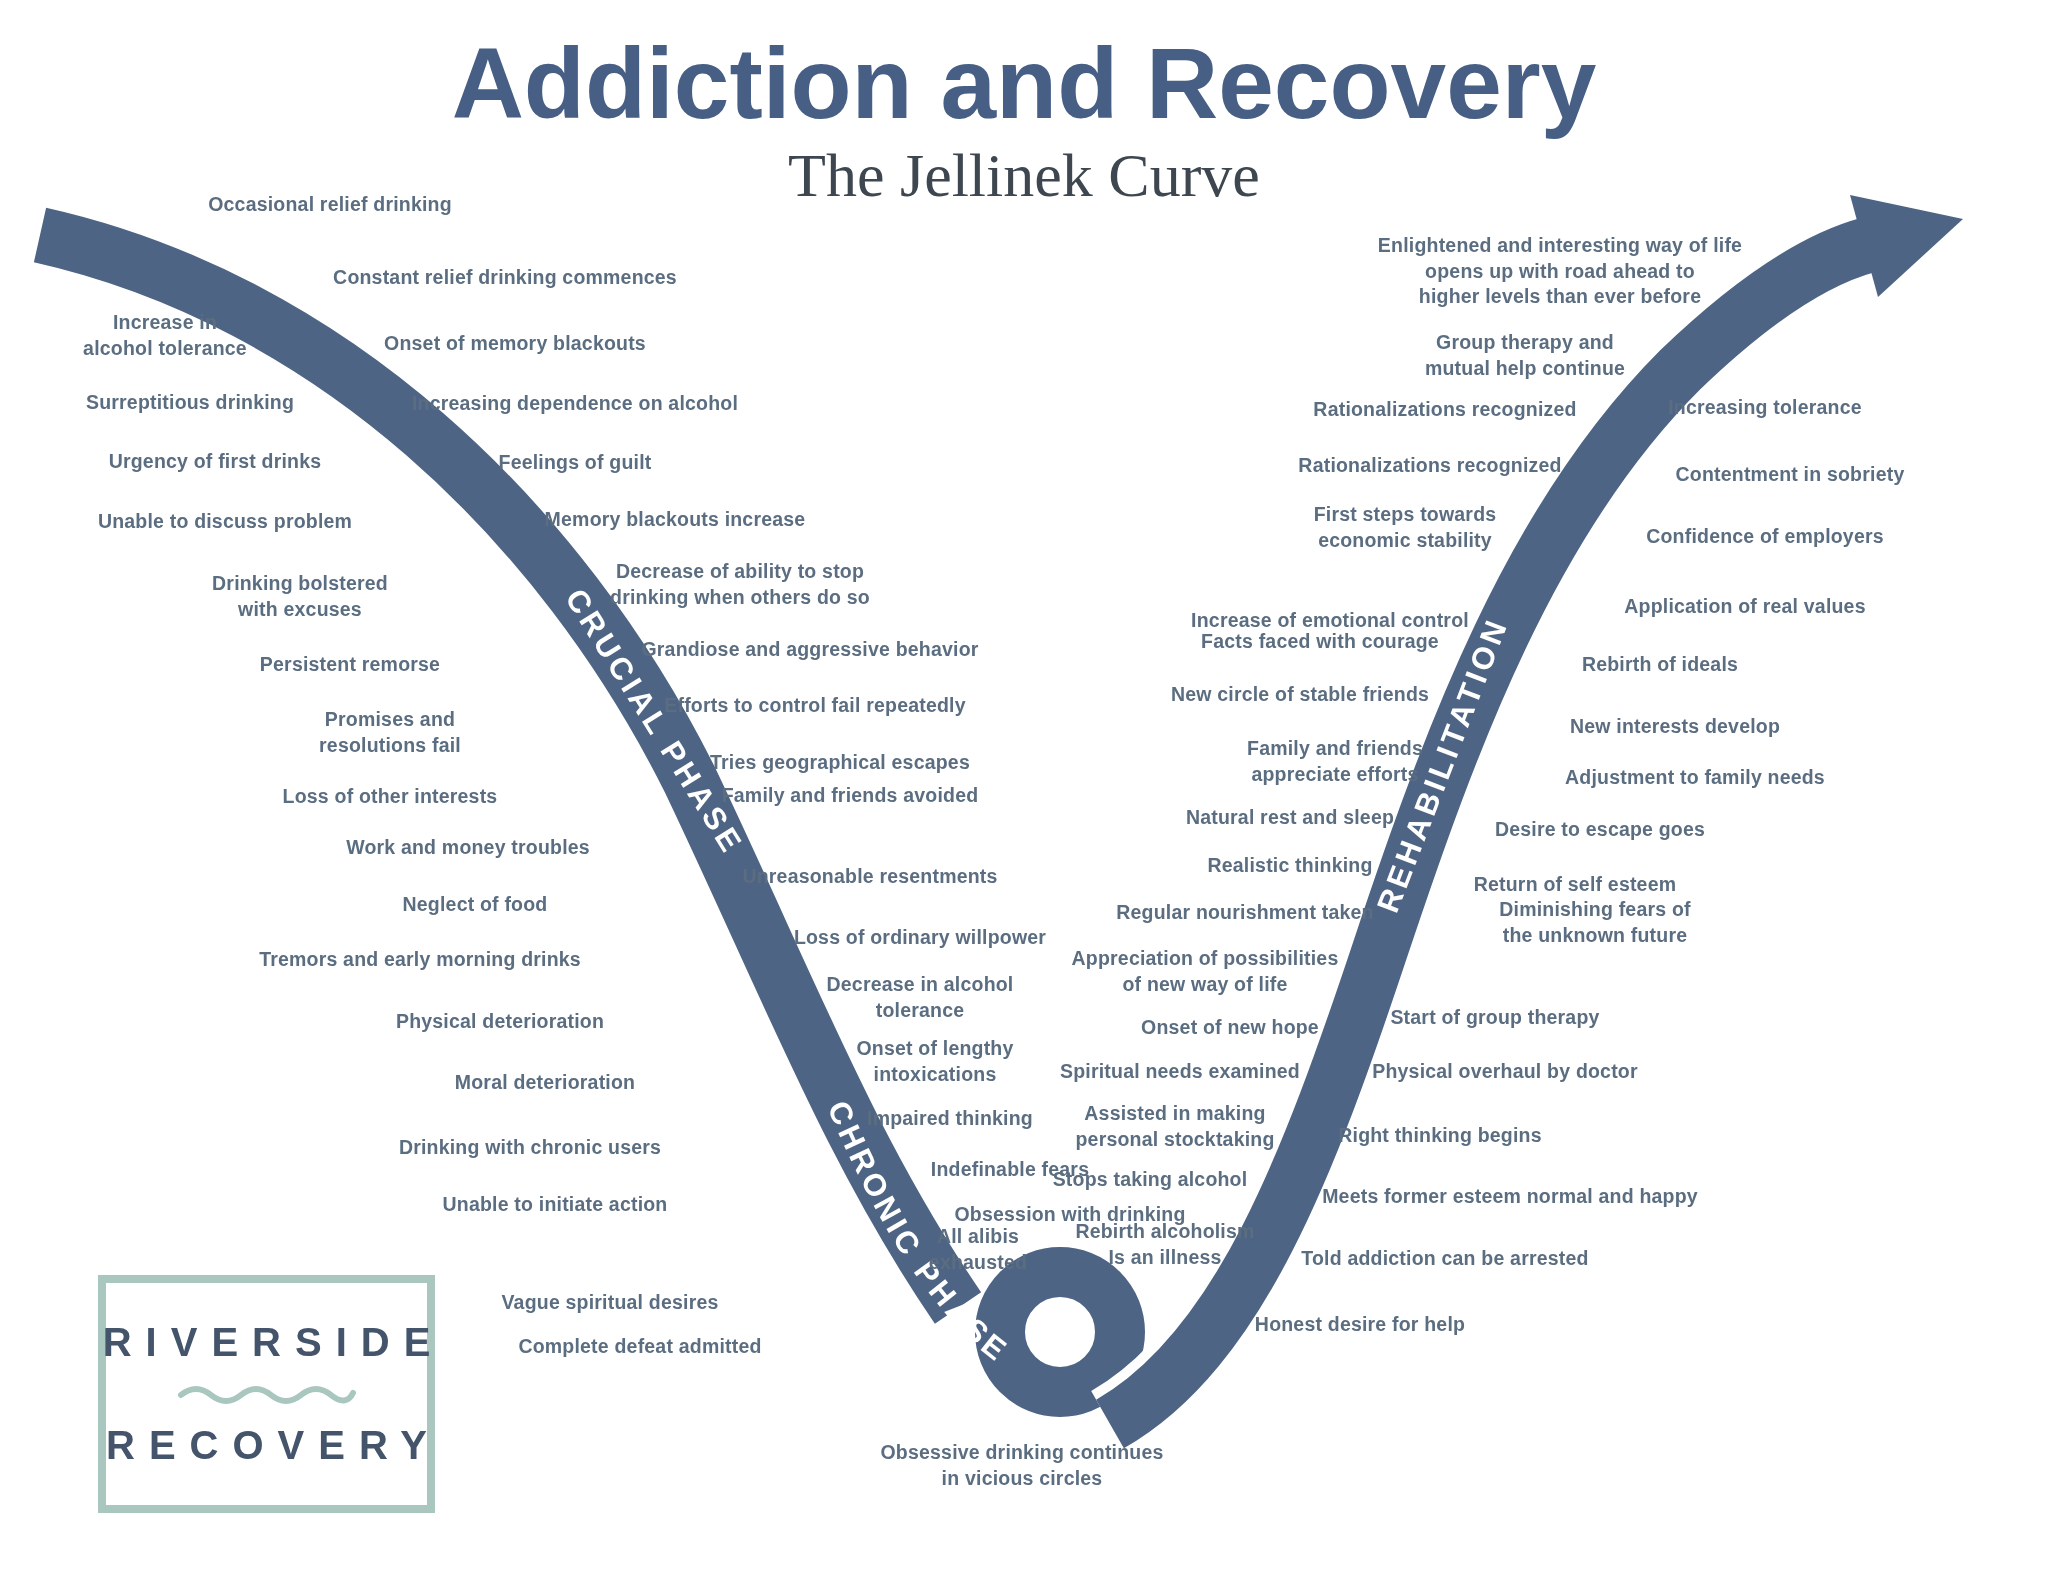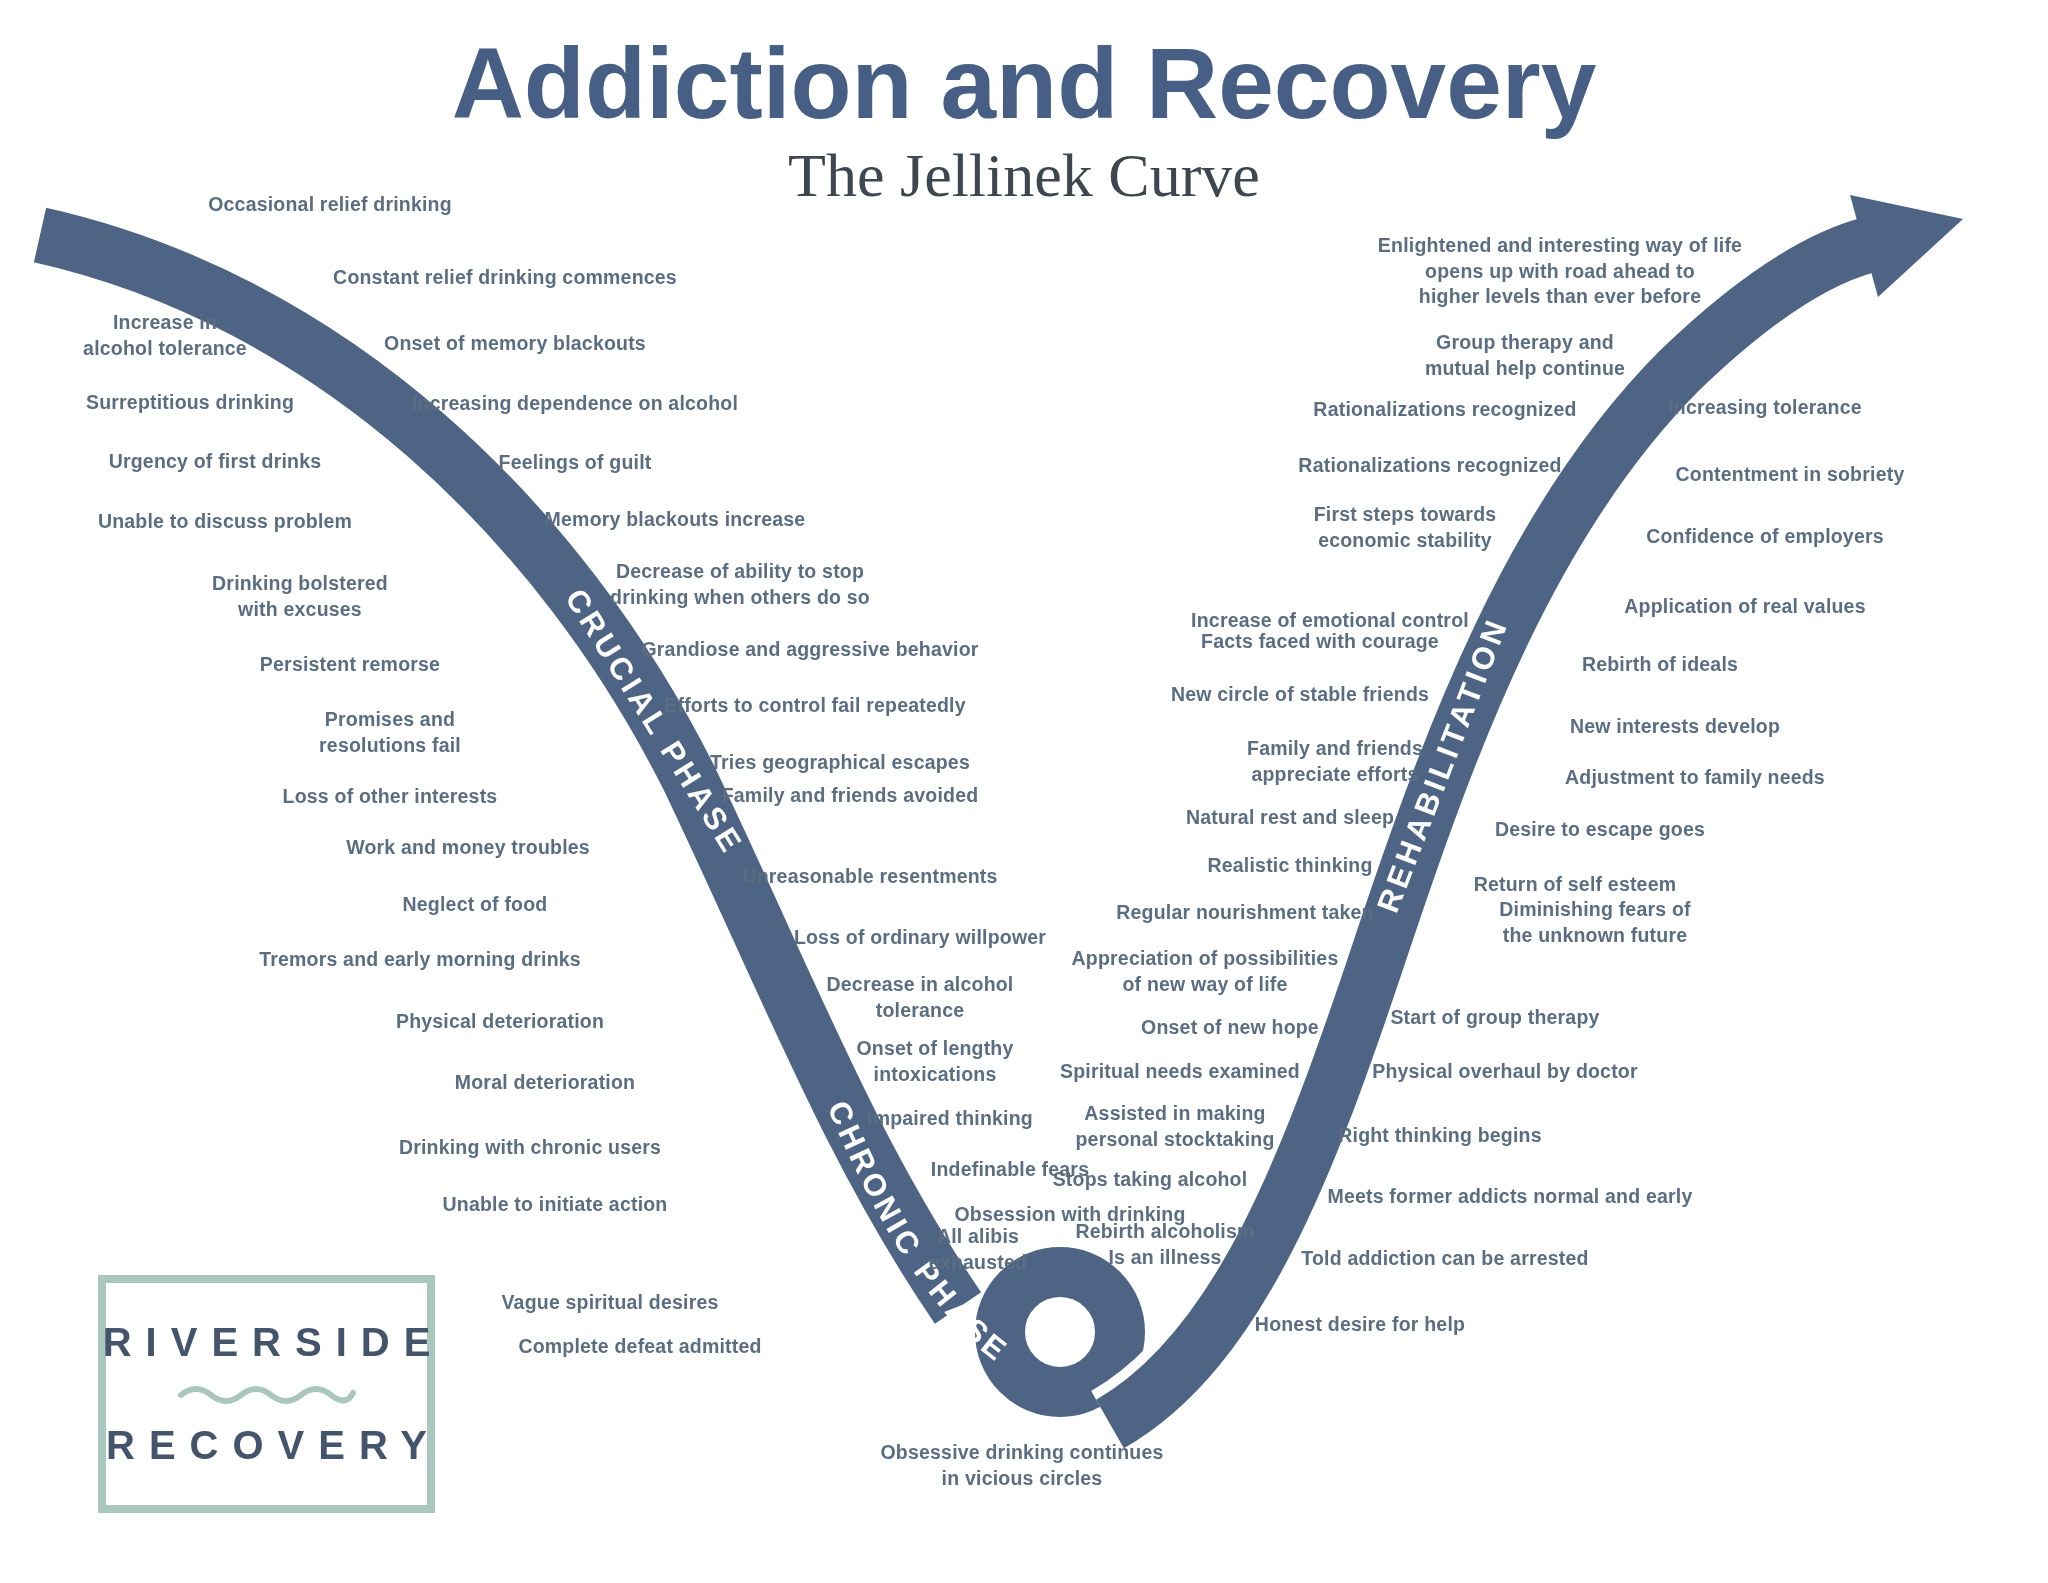--- a/index.html
+++ b/index.html
@@ -159,21 +159,21 @@
       <div class="node-label" style="left: 1660px; top: 665px;">Rebirth of ideals</div>
       <div class="node-label" style="left: 1675px; top: 727px;">New interests develop</div>
       <div class="node-label" style="left: 1695px; top: 778px;">Adjustment to family needs</div>
       <div class="node-label" style="left: 1600px; top: 830px;">Desire to escape goes</div>
       <div class="node-label" style="left: 1575px; top: 885px;">Return of self esteem</div>
       <div class="node-label" style="left: 1560px; top: 923px; margin-left: 35px;">Diminishing fears of
 the unknown future</div>
       <div class="node-label" style="left: 1495px; top: 1018px; text-align: center;">Start of group therapy</div>
       <div class="node-label" style="left: 1505px; top: 1072px;">Physical overhaul by doctor</div>
       <div class="node-label" style="left: 1440px; top: 1136px;">Right thinking begins</div>
-      <div class="node-label" style="left: 1510px; top: 1197px;">Meets former addicts normal and early</div>
+      <div class="node-label" style="left: 1510px; top: 1197px;">Meets former esteem normal and happy</div>
       <div class="node-label" style="left: 1445px; top: 1259px;">Told addiction can be arrested</div>
       <div class="node-label" style="left: 1360px; top: 1325px;">Honest desire for help</div>
     </div>
 
   <div class="logo-box">
     <div class="logo-line">RIVERSIDE</div>
     <svg class="logo-wave" width="180" height="26" viewBox="0 0 180 26">
       <path d="M4 14 Q 19 2 34 14 T 64 14 T 94 14 T 124 14 T 154 14 T 176 12" fill="none" stroke="var(--logoAccent)" stroke-width="6" stroke-linecap="round"></path>
     </svg>
     <div class="logo-line">RECOVERY</div>

